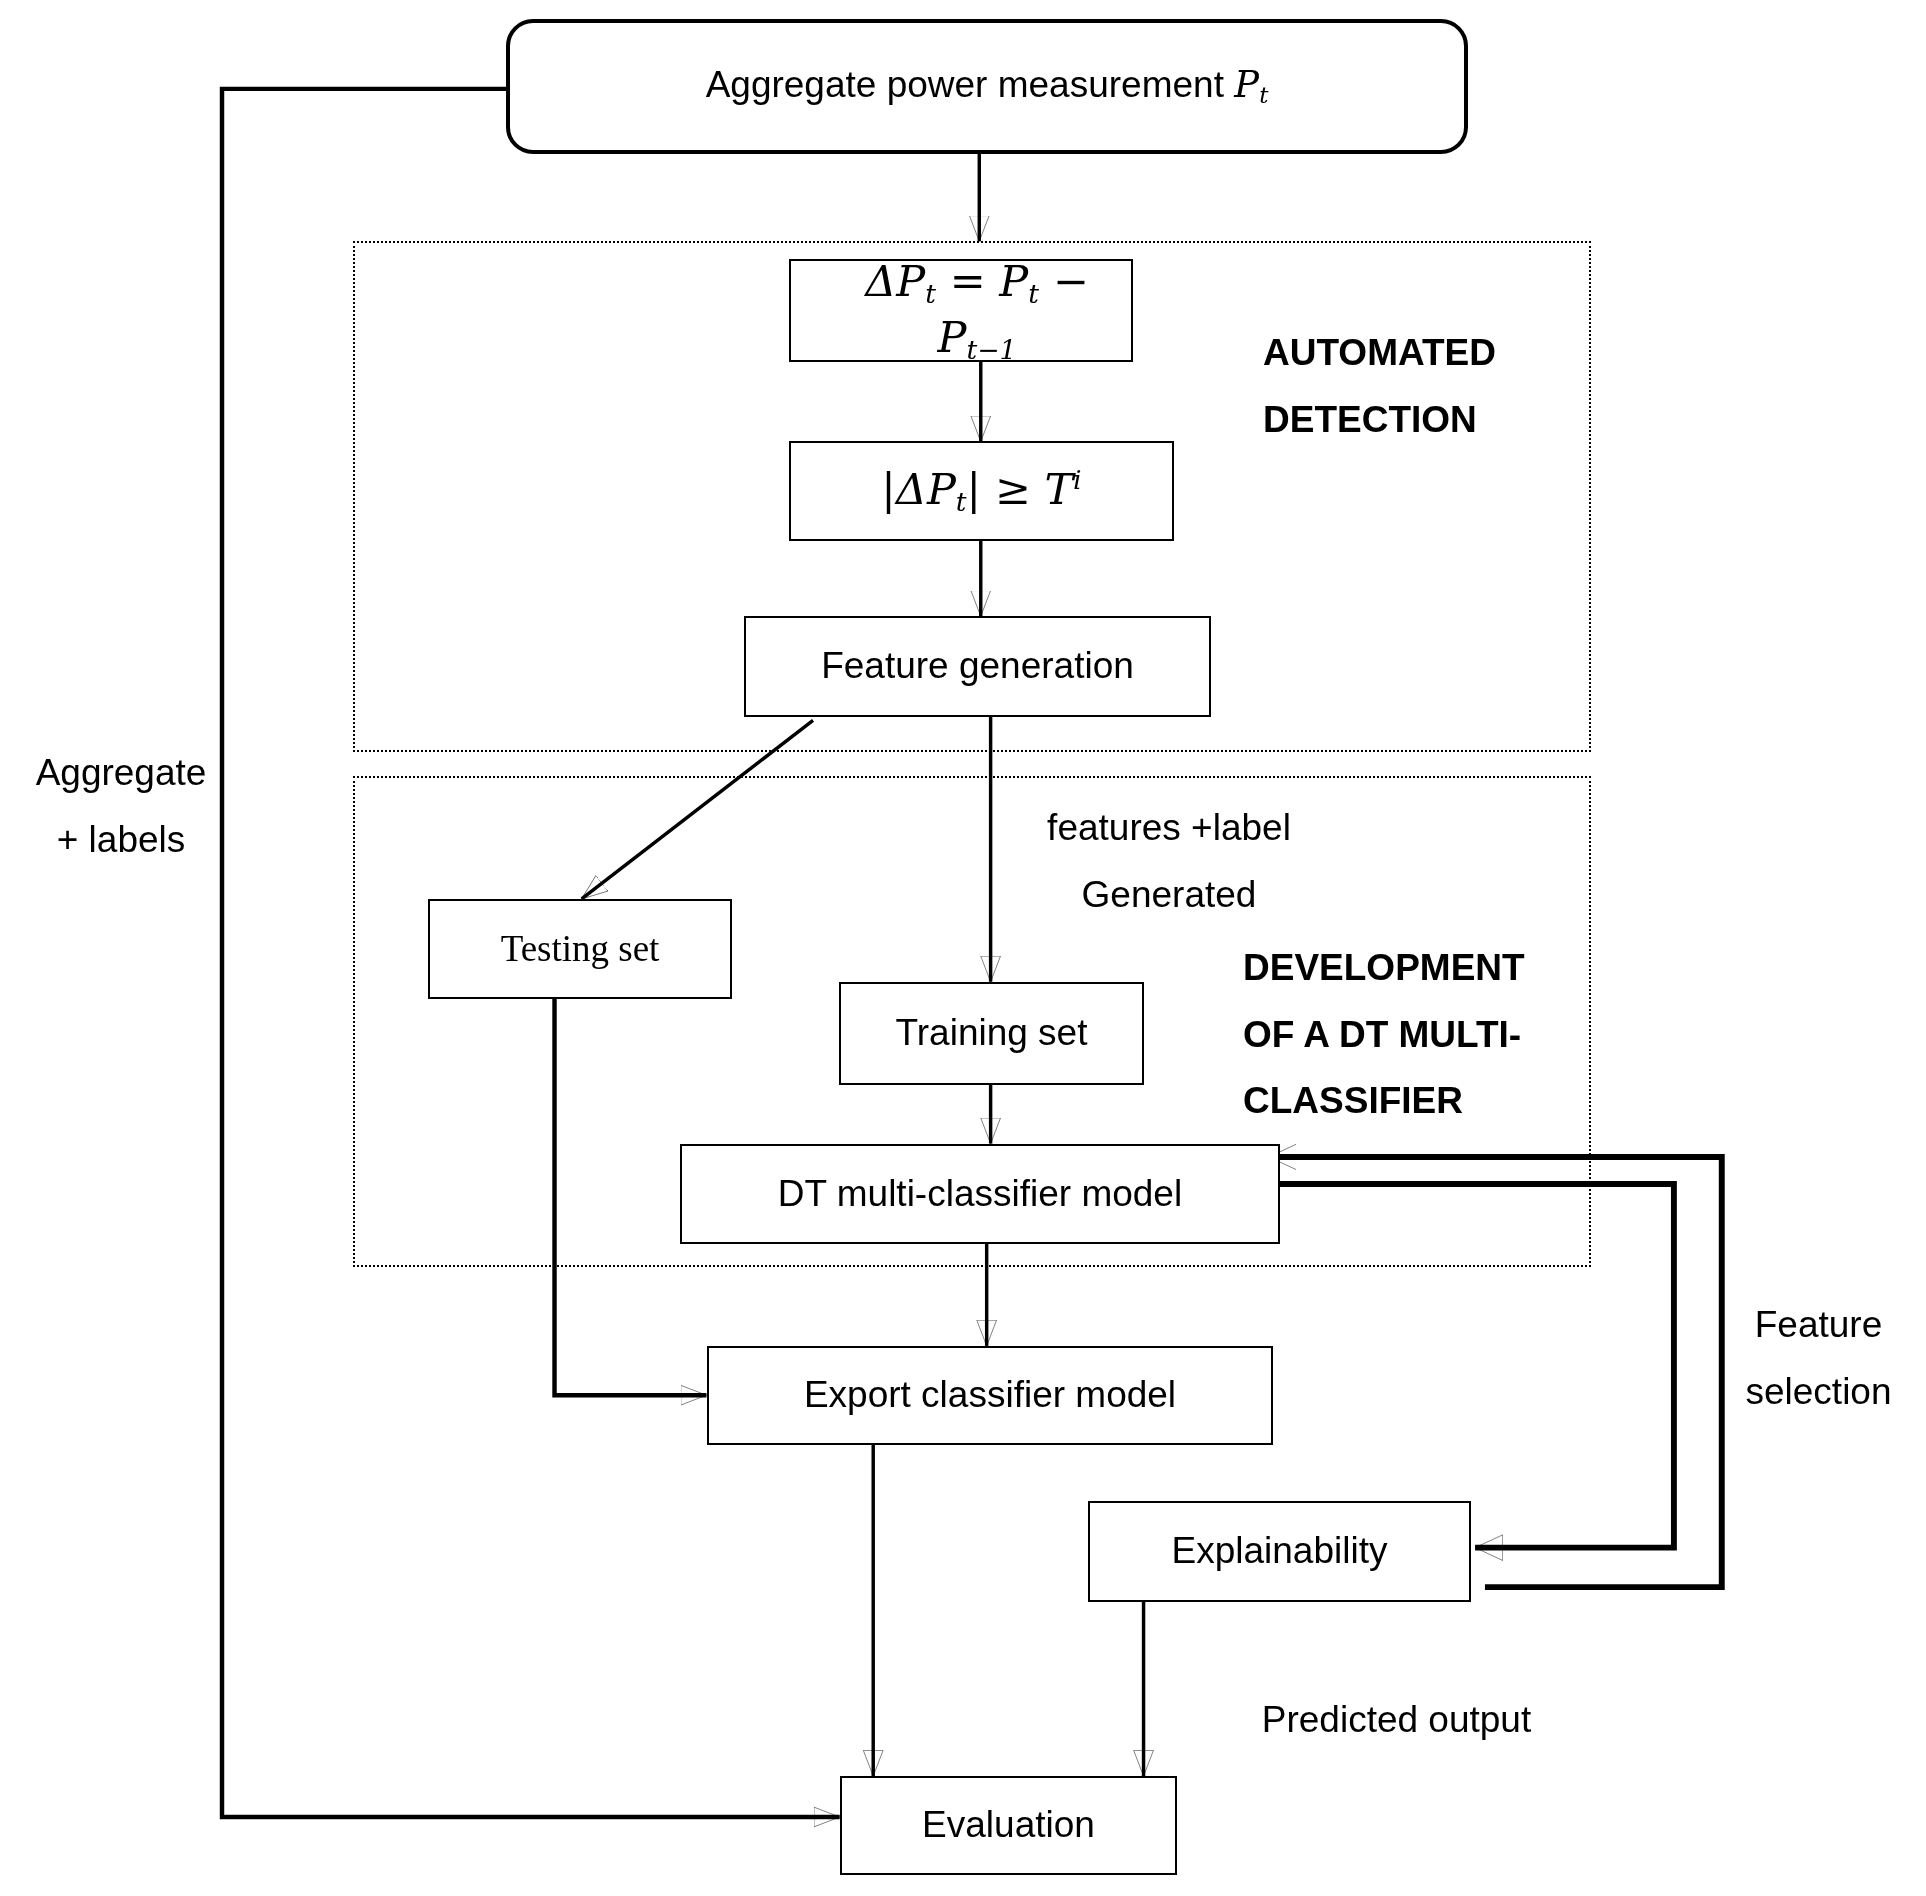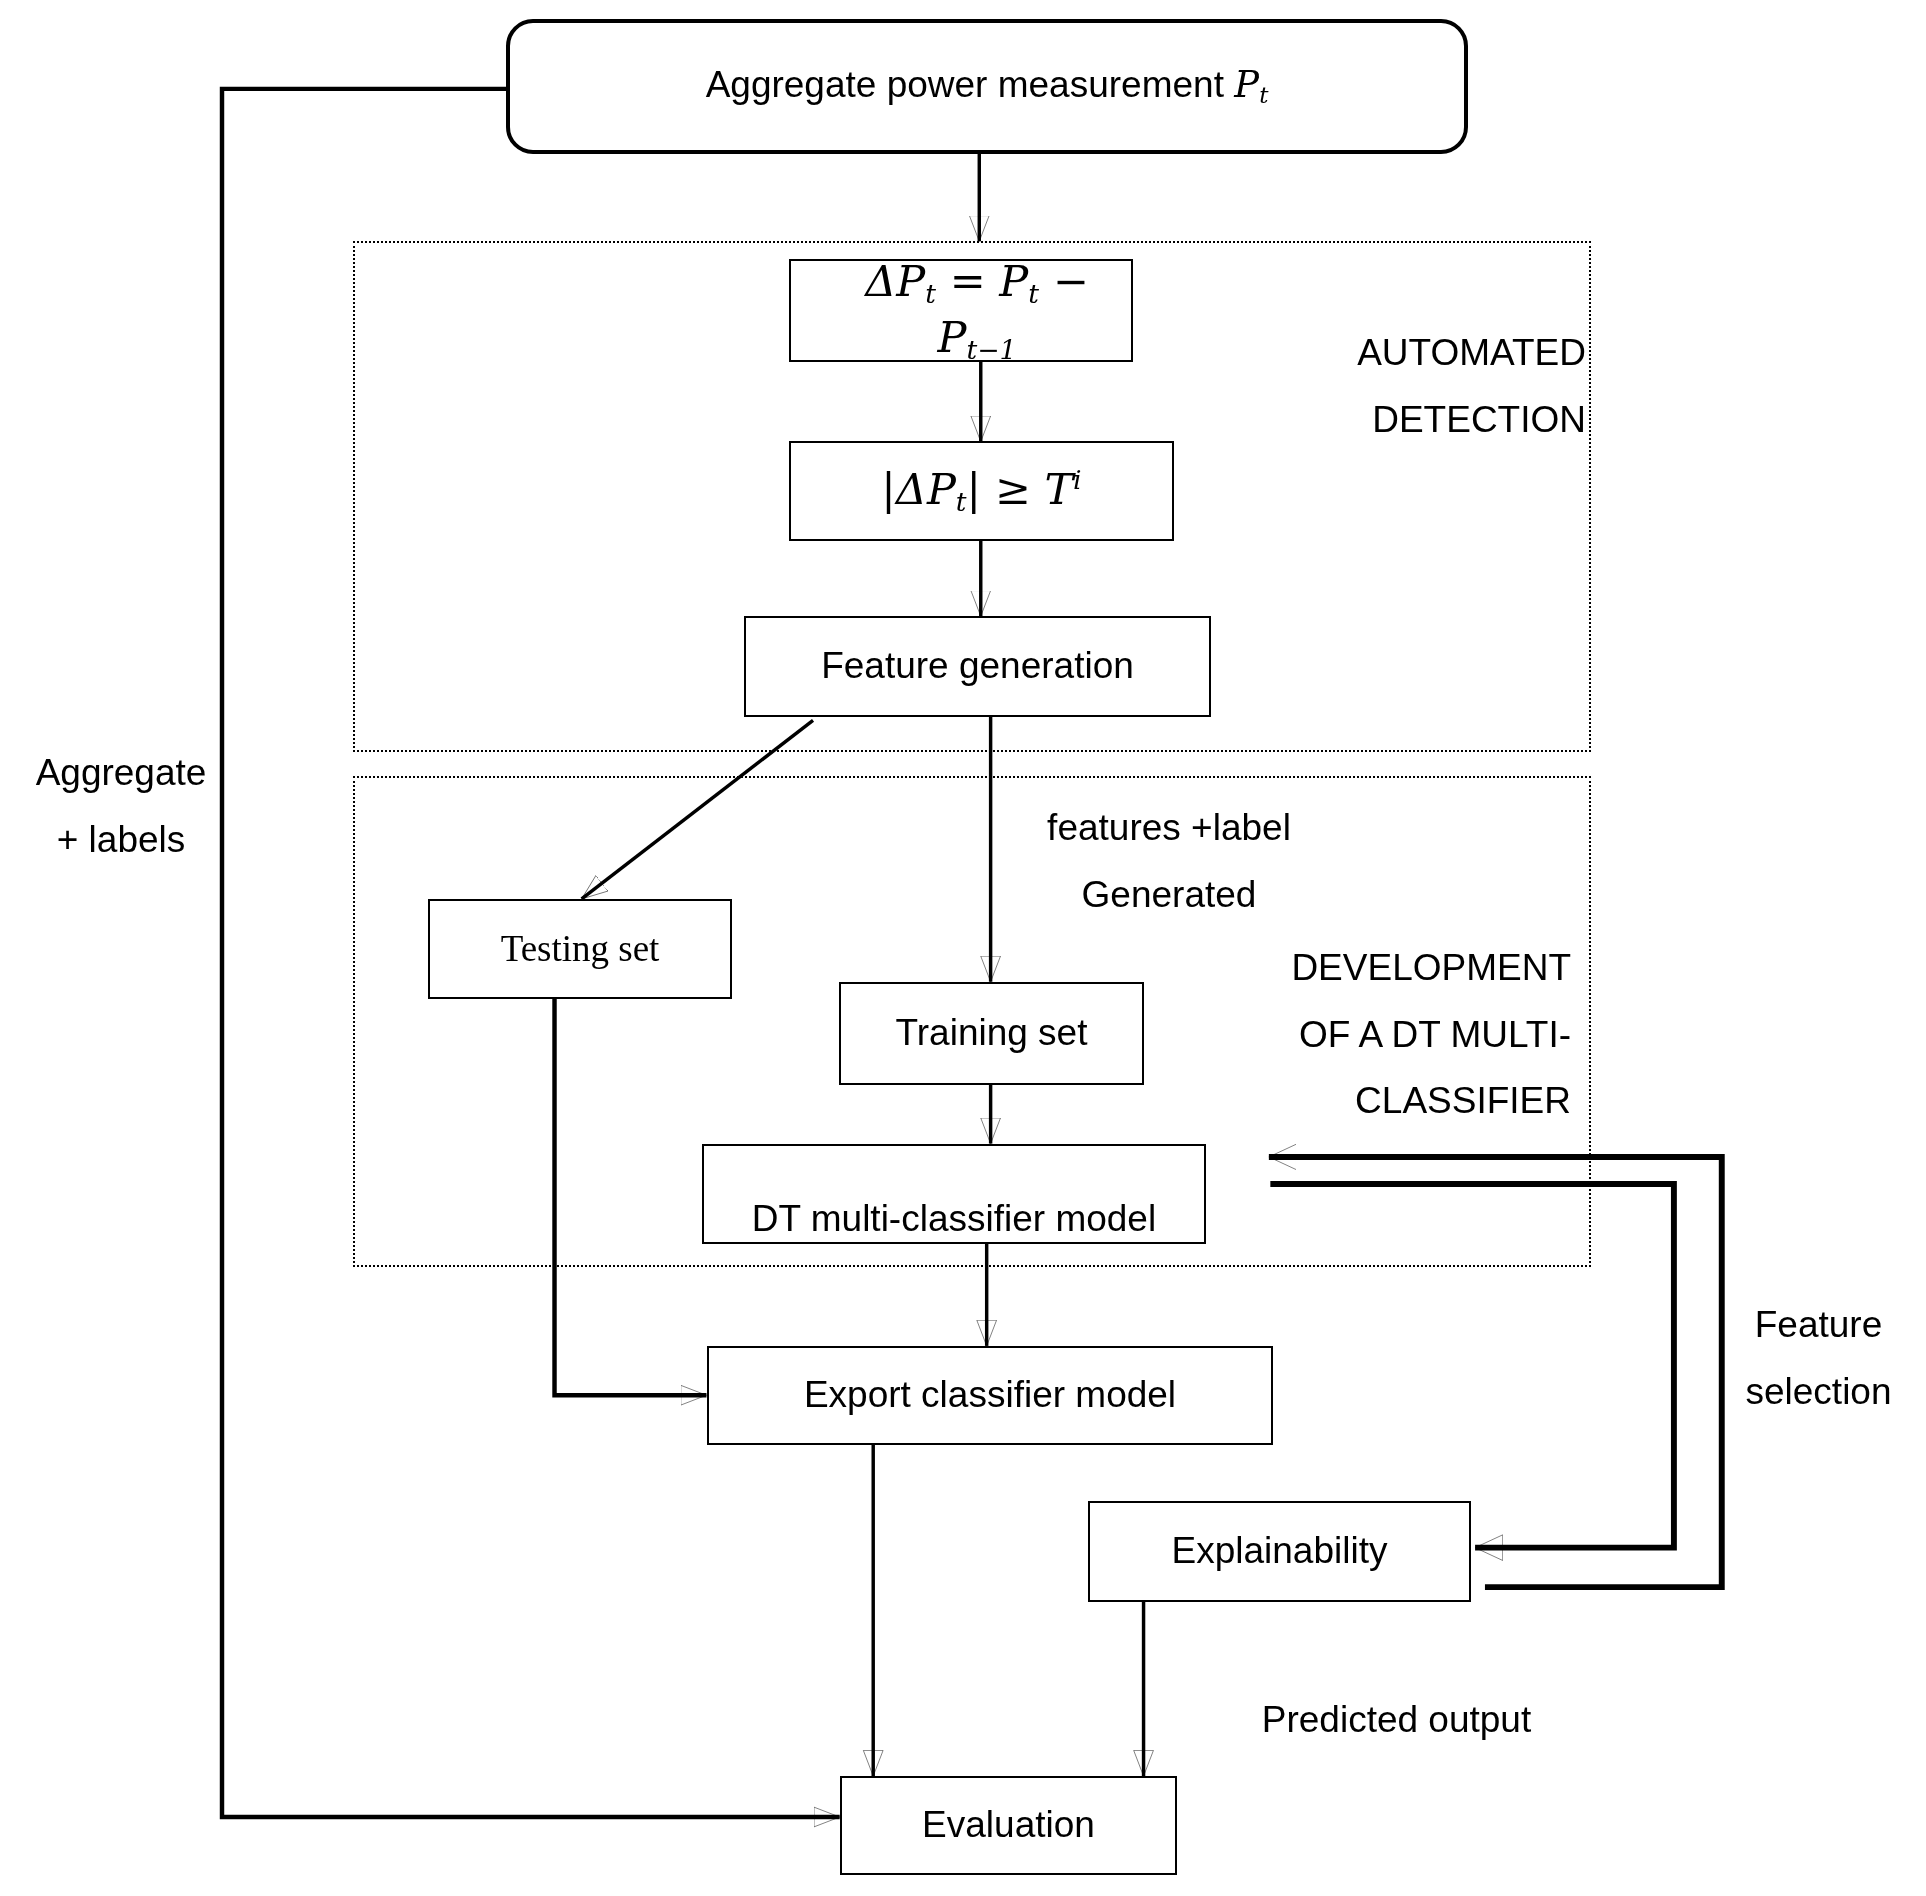--- a/index.html
+++ b/index.html
@@ -57,25 +57,24 @@
   .sub {
     font-size: 0.62em;
     vertical-align: -0.28em;
   }
   .sup {
     font-size: 0.62em;
     vertical-align: 0.55em;
   }
   .section-label {
     position: absolute;
-    font-weight: 400;
+    font-weight: 700;
     font-size: 37px;
     line-height: 1.8;
-    text-align: right;
-    margin-left: 17px;
+    text-align: left;
   }
   .edge-label {
     position: absolute;
     font-size: 37px;
     line-height: 1.8;
     text-align: center;
   }
   .edge-label.left-align { text-align: center; margin-left: 40px; }
 </style>
 </head>
@@ -134,21 +133,21 @@
   </div>
 
   <div class="node" style="left:428px; top:899px; width:304px; height:100px;font-family:Liberation Serif, serif;">
     <span>Testing set</span>
   </div>
 
   <div class="node" style="left:839px; top:982px; width:305px; height:103px;">
     <span>Training set</span>
   </div>
 
-  <div class="node" style="left:702px; top:1144px; width:504px; height:100px;align-items:flex-end;">
+  <div class="node" style="left:680px; top:1144px; width:600px; height:100px;">
     <span>DT multi-classifier model</span>
   </div>
 
   <div class="node" style="left:707px; top:1346px; width:566px; height:99px;">
     <span>Export classifier model</span>
   </div>
 
   <div class="node" style="left:1088px; top:1501px; width:383px; height:101px;">
     <span>Explainability</span>
   </div>

